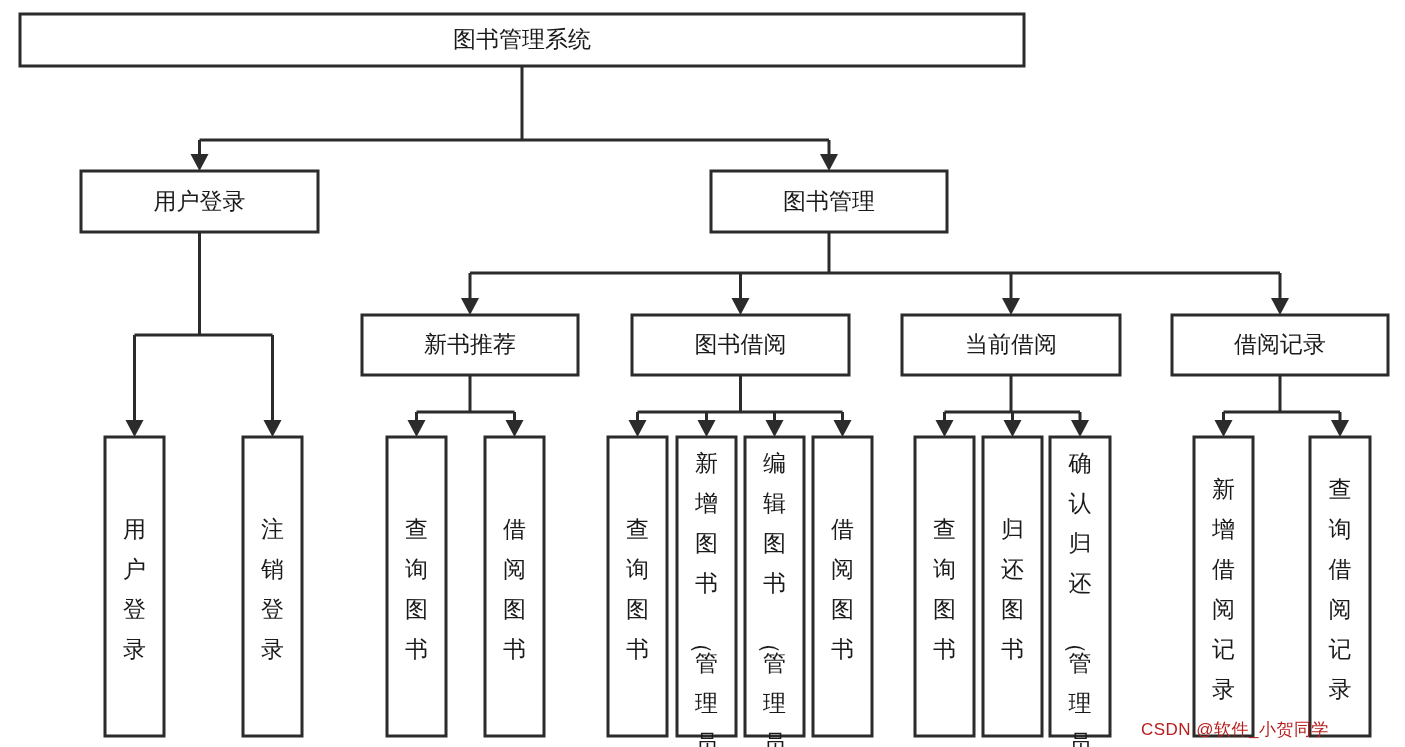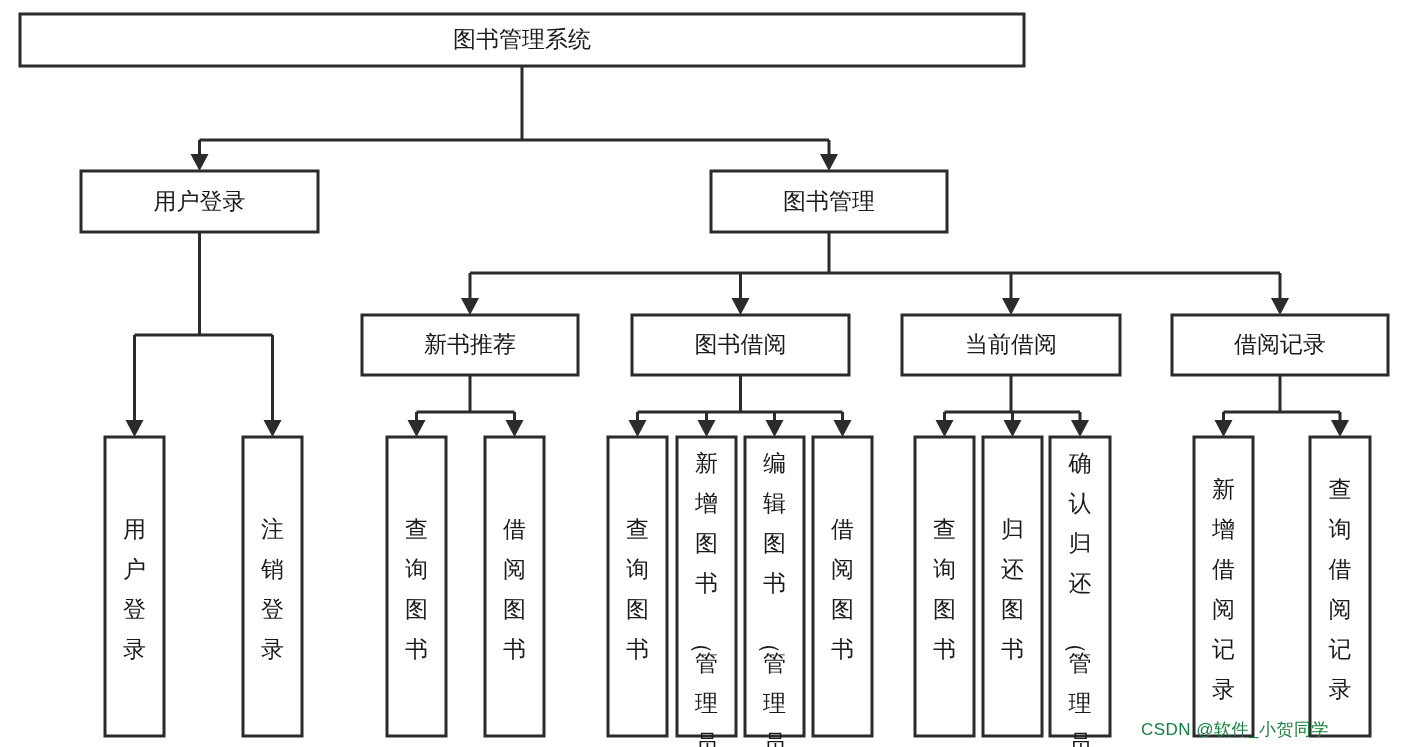--- a/index.html
+++ b/index.html
@@ -59,21 +59,21 @@
     font-size: 23px;
     fill: #1a1a1a;
     text-anchor: middle;
   }
   .watermark {
     position: absolute;
     right: 8px;
     bottom: 6px;
     font-family: "Liberation Sans", "DejaVu Sans", sans-serif;
     font-size: 17px;
-    color: #15803d;
+    color: #b91c1c;
     white-space: nowrap;
     letter-spacing: 0.5px;
   }
 </style>
 </head>
 <body>
 
 <div id="stage">
 
   <svg id="diagram" viewBox="0 0 1405 747">

